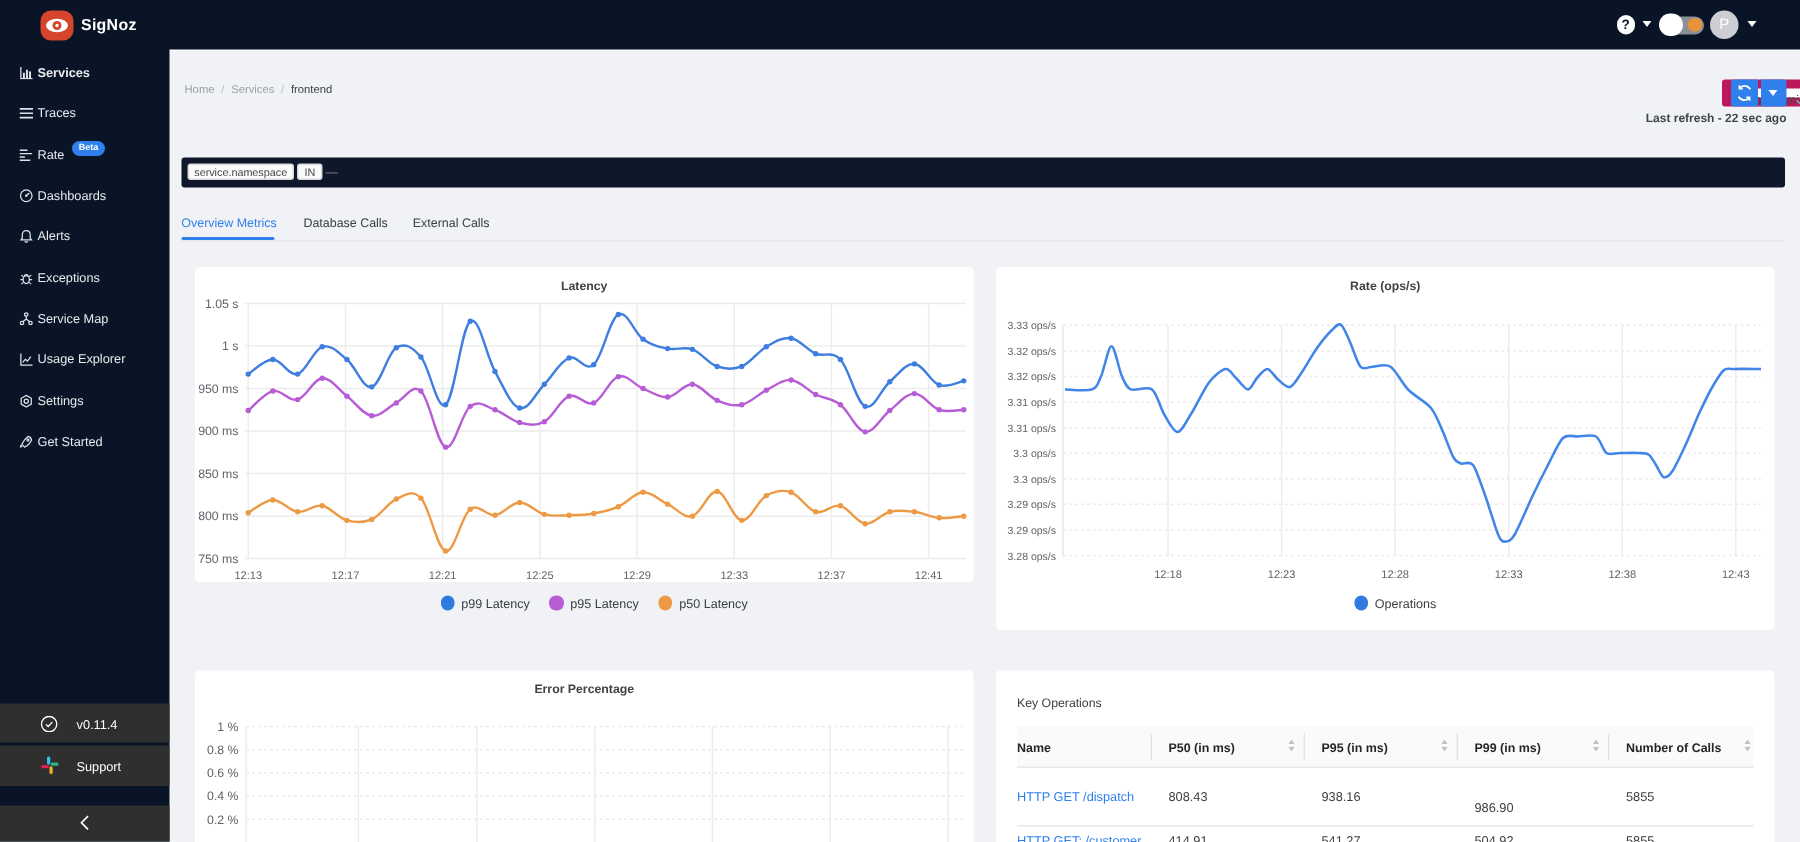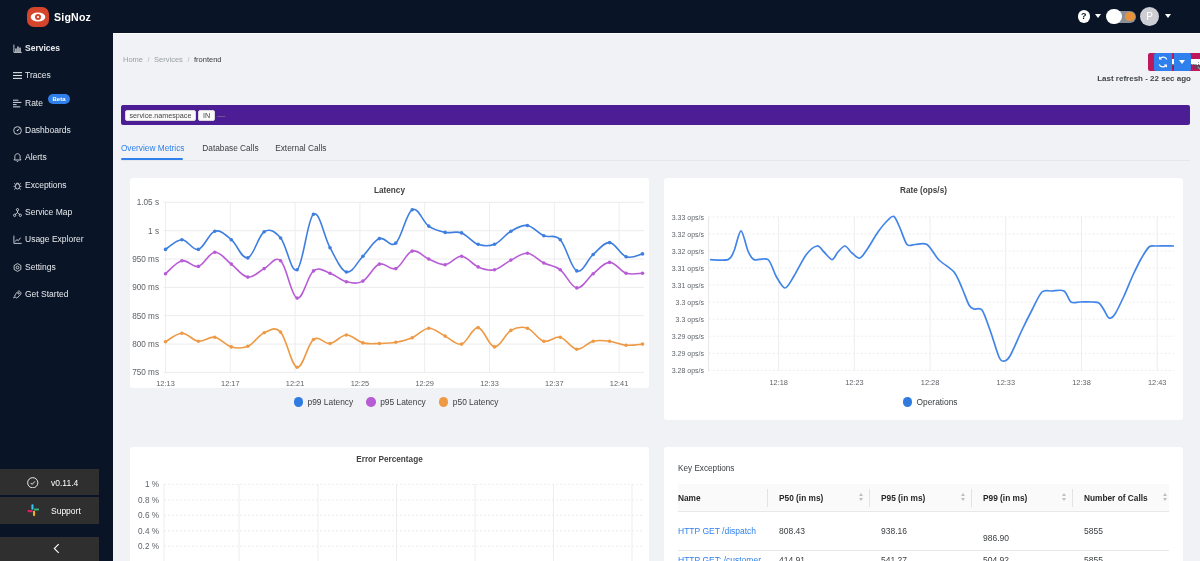--- a/index.html
+++ b/index.html
@@ -4,28 +4,28 @@
 html,body{width:1200px;height:561px;overflow:hidden;font-family:"Liberation Sans",sans-serif;background:#f0f2f5;-webkit-font-smoothing:antialiased}
 .hdr{position:absolute;left:0;top:0;width:1200px;height:33px;background:#091527;z-index:6}
 .sidebar{position:absolute;left:0;top:0;width:113px;height:561px;background:#091527;z-index:8}
 .logo{position:absolute;left:27px;top:6.5px;width:22px;height:20px;background:#d5452c;border-radius:7px;z-index:7}
 .logotxt{position:absolute;left:54px;top:11px;color:#fff;font-size:10.6px;font-weight:bold;letter-spacing:.2px;z-index:7}
 .mi{position:absolute;left:0;width:113px;height:27px;color:#e8eaed;font-size:8.5px;line-height:27px}
 .mi .ic{position:absolute;left:12.5px;top:9px;width:9px;height:9px}
 .mi .ic svg{display:block;width:9px;height:9px}
 .mi .tx{position:absolute;left:25px;white-space:nowrap}
 .beta{position:absolute;left:48px;top:4.3px;background:#2f80ed;color:#fff;font-size:5.6px;padding:2px 4.5px;border-radius:5px;font-weight:bold;white-space:nowrap;line-height:6.5px;font-size:6px}
-.strip{position:absolute;left:0;width:99px;background:#2f2f2f;color:#fff;font-size:8.5px}
+.strip{position:absolute;left:0;width:113px;background:#2f2f2f;color:#fff;font-size:8.5px}
 .content{position:absolute;left:113px;top:33px;width:1087px;height:528px;background:#f0f2f5}
 .card{position:absolute;background:#fff;border-radius:3px}
 .ctitle{position:absolute;width:100%;top:7.5px;text-align:center;font-size:8.2px;font-weight:bold;color:#424242}
 .crumb{position:absolute;left:123px;top:55px;font-size:7.5px;color:#9aa0a6;z-index:2}
 .crumb b{color:#3c4043;font-weight:normal}
 .crumb .sep{color:#b8bcc2;padding:0 4.5px;font-size:7.5px}
-.fbar{position:absolute;left:121px;top:105px;width:1069px;height:20px;background:#4c1d95;border-radius:2px}
+.fbar{position:absolute;left:121px;top:105px;width:1069px;height:20px;background:#0f172a;border-radius:2px}
 .tag{display:inline-block;background:#fafafa;border:1px solid #d9d9d9;border-radius:2px;font-size:7.2px;color:#454545;padding:0 3.5px;line-height:9.5px;margin-right:2.5px;vertical-align:middle}
 .tab{position:absolute;top:143px;font-size:8.3px;color:#3c4043}
 .legend{position:absolute;width:100%;top:219px;text-align:center;font-size:8.4px;color:#3c4043}
 .legend .dot{display:inline-block;width:9.5px;height:9.5px;border-radius:50%;vertical-align:-1.8px;margin:0 4.5px 0 13px}
 .th{position:absolute;font-size:8.3px;color:#262626;font-weight:bold;white-space:nowrap}
 .td{position:absolute;font-size:8.5px;color:#3c4043;white-space:nowrap}
 .sorter{display:inline-block;vertical-align:1px;margin-left:5px}
 .sorter i{display:block;width:0;height:0;border-left:2.5px solid transparent;border-right:2.5px solid transparent}
 .sorter .up{border-bottom:3px solid #bfbfbf;margin-bottom:1.5px}
 .sorter .dn{border-top:3px solid #bfbfbf}
@@ -399,21 +399,21 @@
       <text x="29" y="55.7" text-anchor="end" font-size="8.2" fill="#5f6368">0.8 %</text>
       <line x1="34" y1="68.3" x2="514" y2="68.3" stroke="#ececec" stroke-width="1" stroke-dasharray="2 2"></line>
       <text x="29" y="71.1" text-anchor="end" font-size="8.2" fill="#5f6368">0.6 %</text>
       <line x1="34" y1="83.8" x2="514" y2="83.8" stroke="#ececec" stroke-width="1" stroke-dasharray="2 2"></line>
       <text x="29" y="86.6" text-anchor="end" font-size="8.2" fill="#5f6368">0.4 %</text>
       <line x1="34" y1="99.2" x2="514" y2="99.2" stroke="#ececec" stroke-width="1" stroke-dasharray="2 2"></line>
       <text x="29" y="102.0" text-anchor="end" font-size="8.2" fill="#5f6368">0.2 %</text>
     </svg>
   </div>
 <div class="card" style="left:664px;top:447px;width:519px;height:150px">
-    <div style="position:absolute;left:14px;top:17px;font-size:8.2px;color:#3c4043">Key Exceptions</div>
+    <div style="position:absolute;left:14px;top:17px;font-size:8.2px;color:#3c4043">Key Operations</div>
     <div style="position:absolute;left:14px;top:37px;width:491px;height:28px;background:#fafafa;border-bottom:1px solid #e8e8e8"></div>
     <div class="th" style="left:14px;top:46px">Name</div>
     <div class="th" style="left:115px;top:46px">P50 (in ms)</div>
     <div class="th" style="left:217px;top:46px">P95 (in ms)</div>
     <div class="th" style="left:319px;top:46px">P99 (in ms)</div>
     <div class="th" style="left:420px;top:46px">Number of Calls</div>
     <div class="sorter" style="position:absolute;left:190px;top:46px">
       <i class="up"></i>
       <i class="dn"></i>
     </div>

